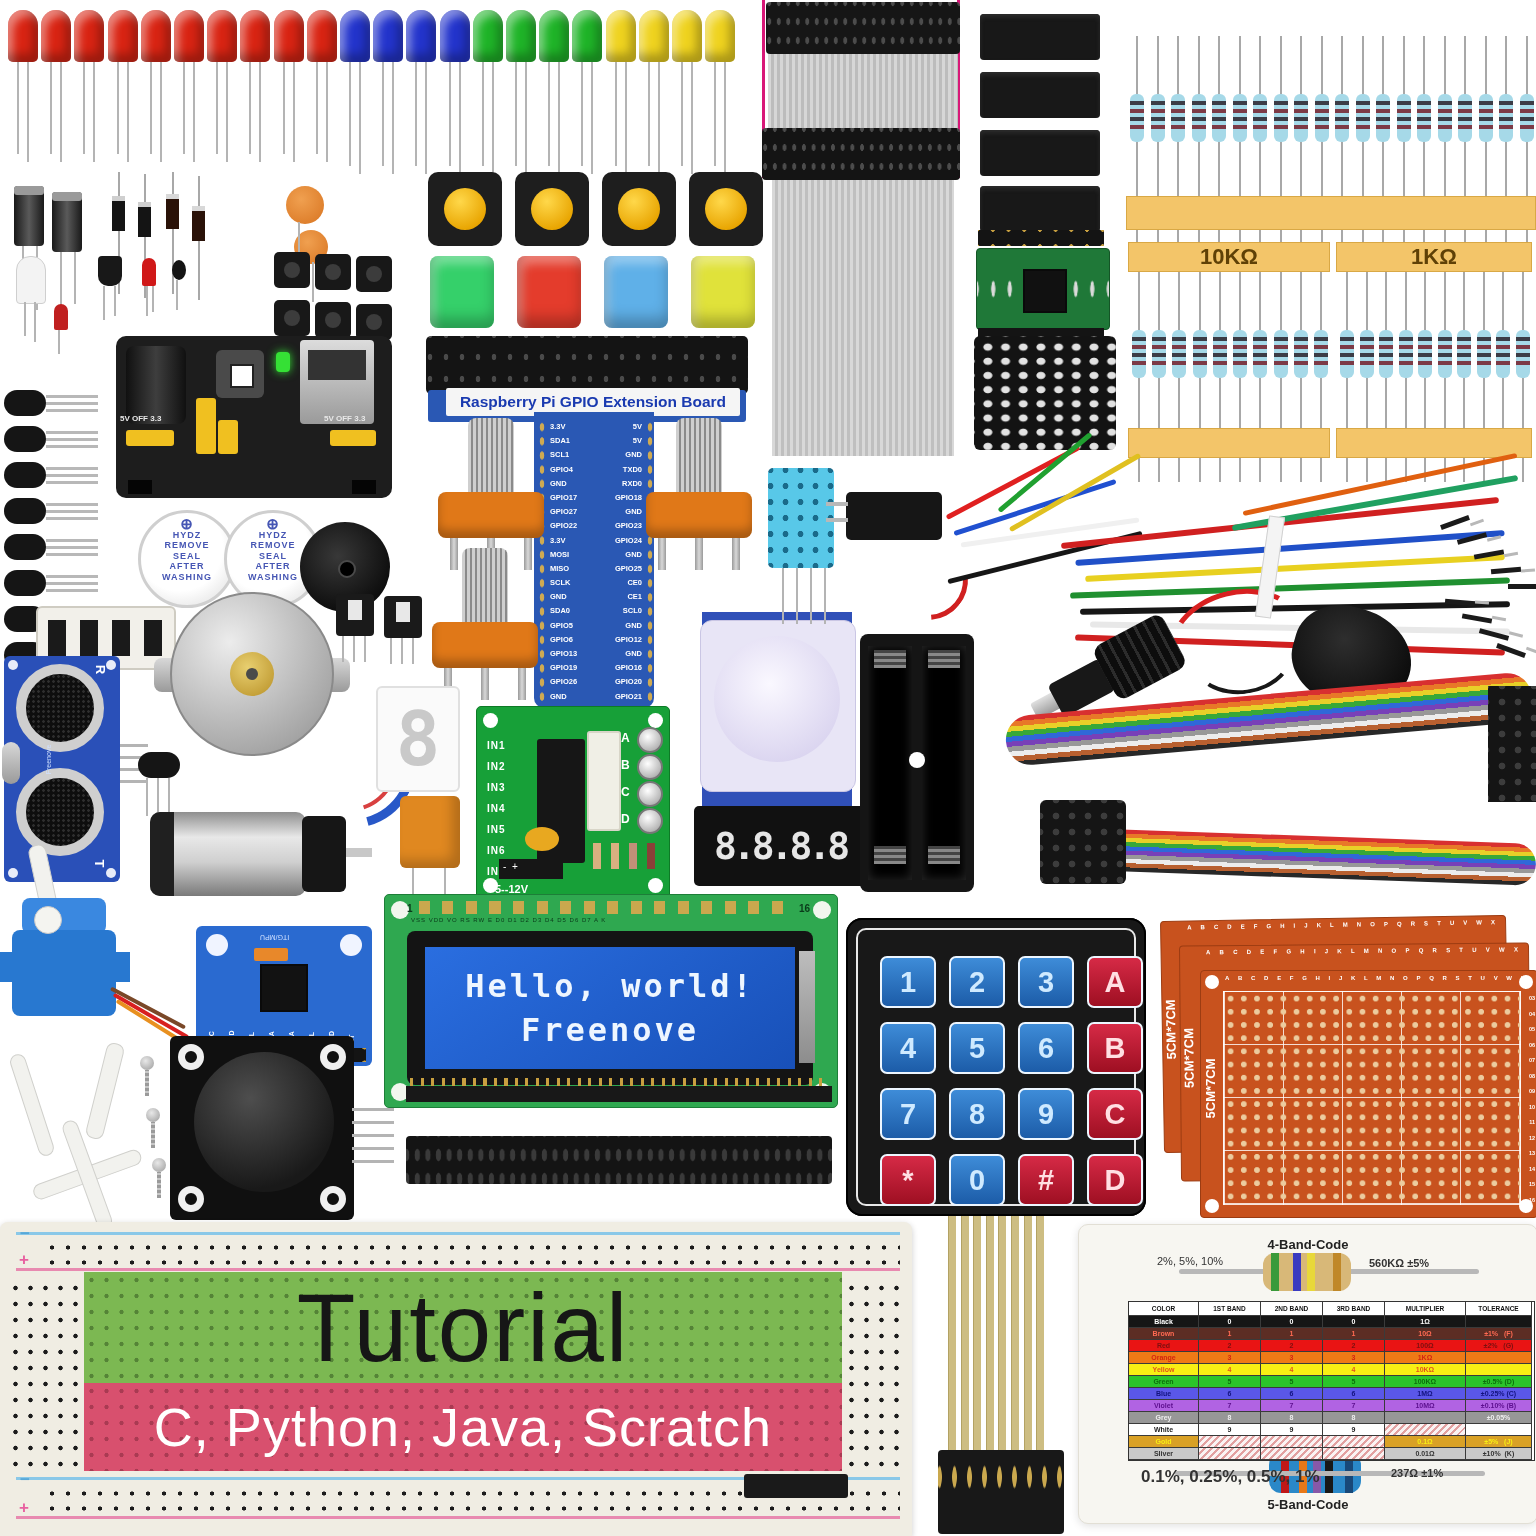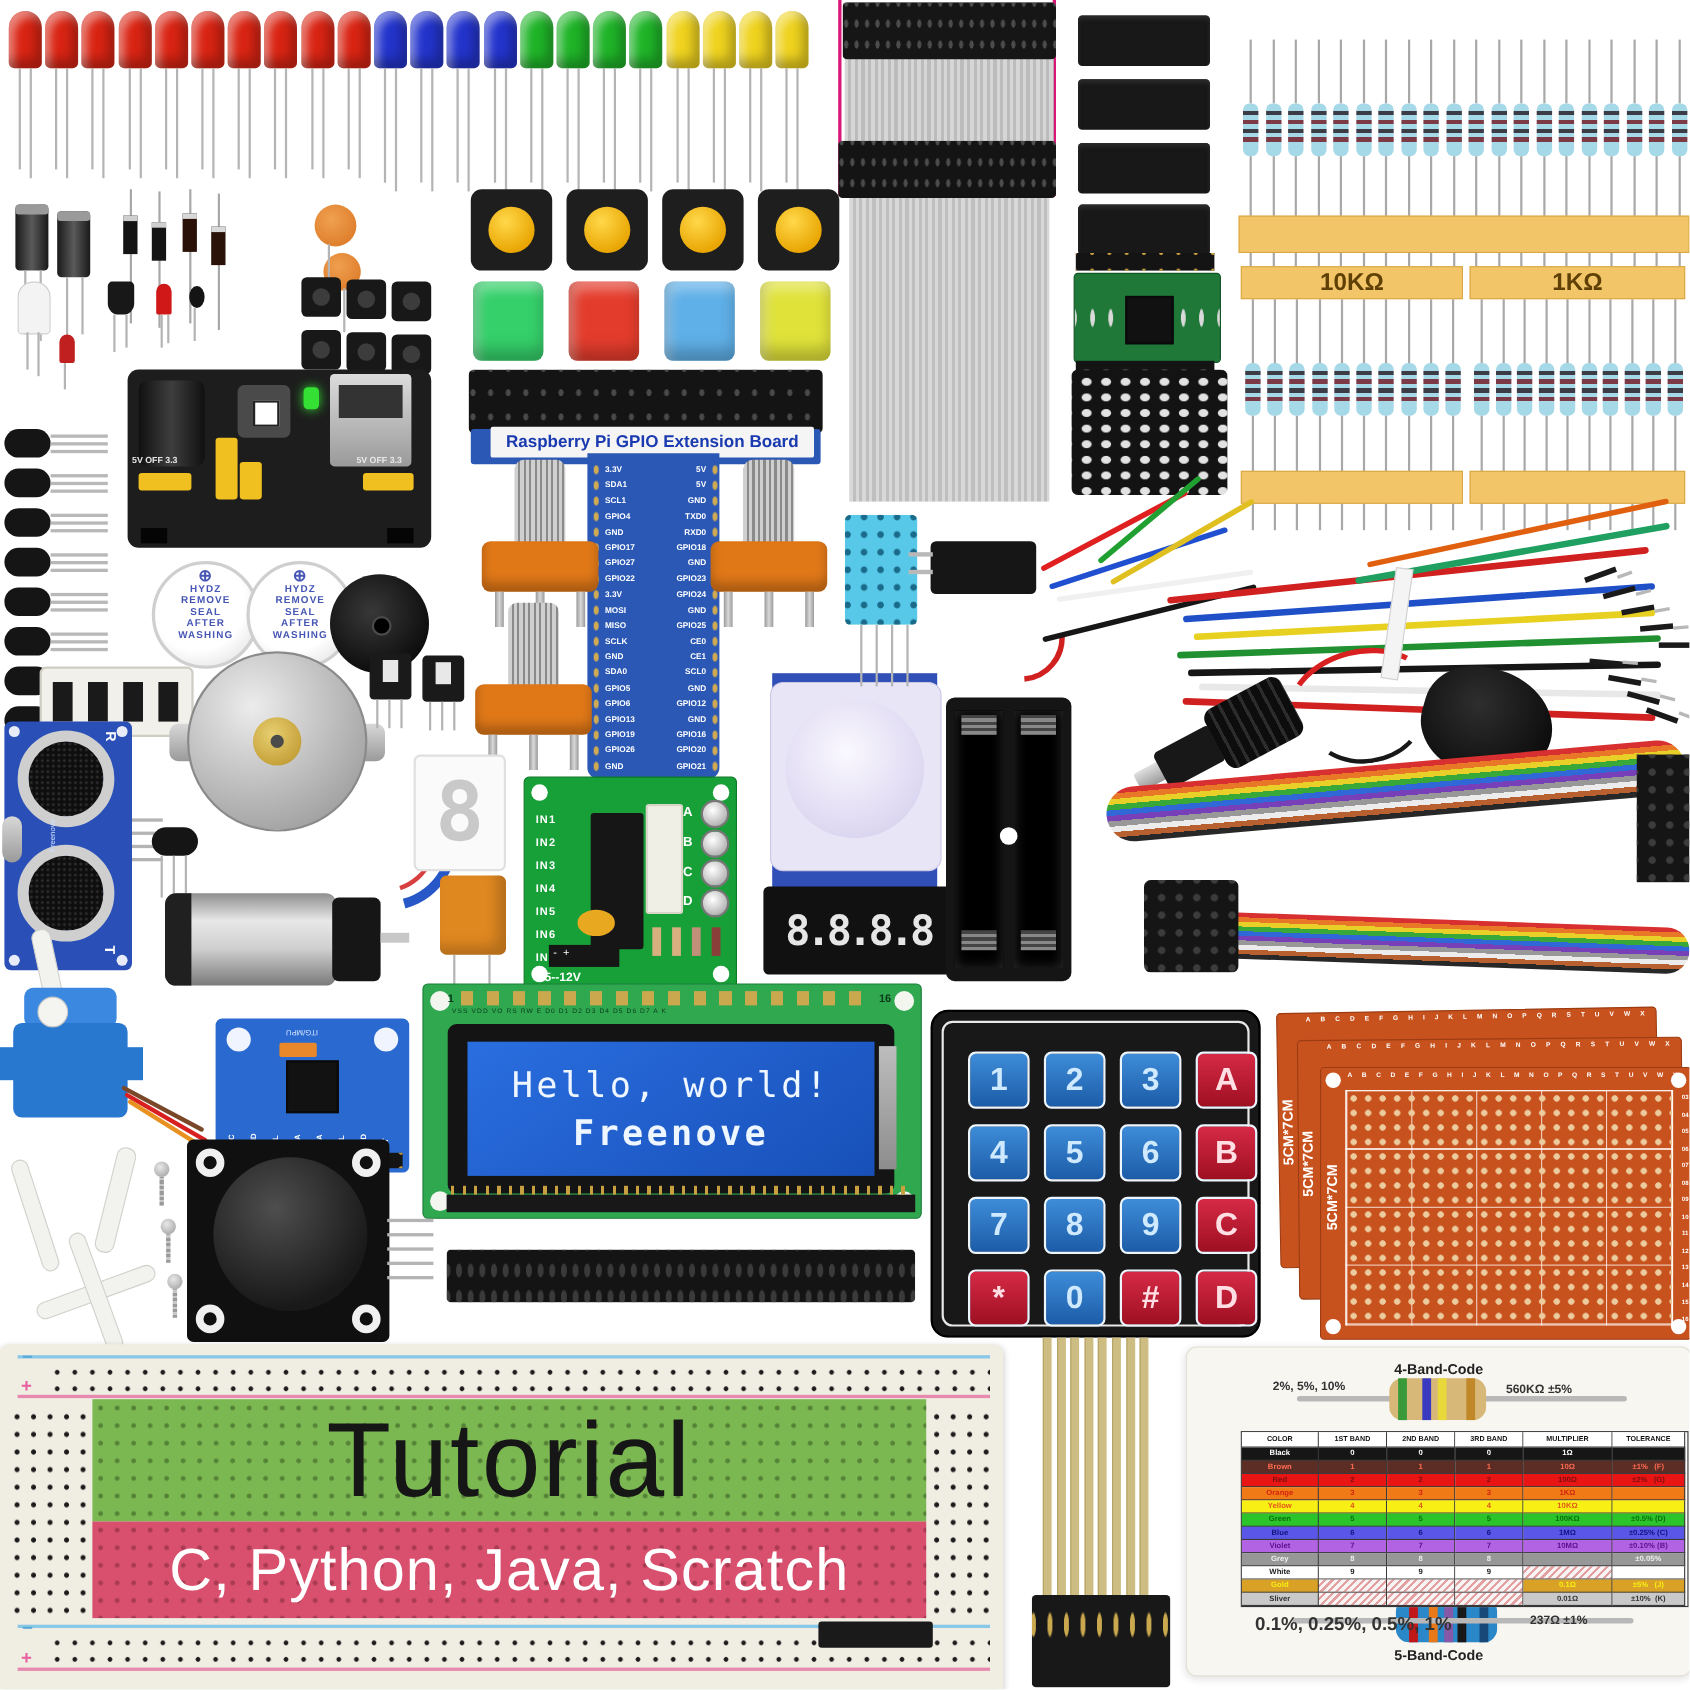--- a/index.html
+++ b/index.html
@@ -653,21 +653,21 @@
     <div class="a" style="left:6px;top:6px;width:18px;height:18px;border-radius:50%;background:#f2f6ee"></div>
     <div class="a" style="left:428px;top:6px;width:18px;height:18px;border-radius:50%;background:#f2f6ee"></div>
     <div class="a" style="left:6px;top:188px;width:18px;height:18px;border-radius:50%;background:#f2f6ee"></div>
     <div class="a" style="left:428px;top:188px;width:18px;height:18px;border-radius:50%;background:#f2f6ee"></div>
     <div class="a" style="left:34px;top:6px;width:376px;height:13px;background:repeating-linear-gradient(90deg,#caa84e 0 11px,rgba(0,0,0,0) 11px 23.5px)"></div>
     <div class="a" style="left:22px;top:8px;font-size:10px;color:#0a3a1a;font-weight:bold">1</div>
     <div class="a" style="left:414px;top:8px;font-size:10px;color:#0a3a1a;font-weight:bold">16</div>
     <div class="a" style="left:26px;top:22px;width:400px;font-size:6px;color:#0a3a1a;letter-spacing:1px;white-space:nowrap">VSS VDD VO RS RW E D0 D1 D2 D3 D4 D5 D6 D7 A K</div>
     <div class="a" style="left:22px;top:36px;width:406px;height:154px;background:#141414;border-radius:8px"></div>
     <div class="a" style="left:40px;top:52px;width:370px;height:122px;background:linear-gradient(145deg,#2a6ee0,#1850b8);display:flex;flex-direction:column;align-items:center;justify-content:center;gap:6px">
-      <div style="font-family:'DejaVu Sans Mono',monospace;font-weight:normal;font-size:32px;color:#eef6ff;letter-spacing:3px">Hello, world!</div>
+      <div style="font-family:'DejaVu Sans Mono',monospace;font-weight:bold;font-size:32px;color:#eef6ff;letter-spacing:3px">Hello, world!</div>
       <div style="font-family:'DejaVu Sans Mono',monospace;font-weight:bold;font-size:32px;color:#eef6ff;letter-spacing:3px">Freenove</div>
     </div>
     <div class="a" style="left:414px;top:56px;width:16px;height:112px;background:linear-gradient(#bdbdbd,#8d8d8d)"></div>
   </div>
 
   <div class="a" style="left:700px;top:610px;width:154px;height:200px">
     <div class="a" style="left:2px;top:2px;width:150px;height:36px;background:#3050b8"></div>
     <div class="a" style="left:2px;top:166px;width:150px;height:32px;background:#3050b8"></div>
     <div class="a" style="left:0;top:10px;width:154px;height:170px;background:#e8e5f6;border:1px solid #cac6e4;border-radius:12px"></div>
     <div class="a" style="left:14px;top:26px;width:126px;height:126px;border-radius:50%;background:radial-gradient(circle at 44% 38%,#faf8ff,#d9d3ef 80%)"></div>
@@ -958,21 +958,21 @@
 
   <div class="a" style="left:1078px;top:1224px;width:458px;height:298px;background:#f7f6f1;border:1px solid #e2dfd5;border-radius:10px;box-shadow:0 2px 8px rgba(0,0,0,.12)">
     <div class="a" style="left:0;top:12px;width:458px;text-align:center;font-size:13px;font-weight:bold;color:#222">4-Band-Code</div>
     <div class="a" style="left:100px;top:44px;width:300px;height:5px;background:#b8b8b8;border-radius:3px"></div>
     <div id="res4" class="a" style="left: 184px; top: 28px; width: 88px; height: 38px; border-radius: 12px; background: rgb(216, 184, 120);">
         <div style="position: absolute; left: 8px; top: 0px; width: 8px; height: 38px; background: rgb(58, 154, 58);"></div>
         <div style="position: absolute; left: 30px; top: 0px; width: 8px; height: 38px; background: rgb(58, 58, 192);"></div>
         <div style="position: absolute; left: 44px; top: 0px; width: 8px; height: 38px; background: rgb(232, 216, 58);"></div>
         <div style="position: absolute; left: 70px; top: 0px; width: 8px; height: 38px; background: rgb(192, 136, 40);"></div>
       </div>
-    <div class="a" style="left:78px;top:30px;font-size:11px;font-weight:bold;color:#333">2%, 5%, 10%</div>
+    <div class="a" style="left:78px;top:30px;font-size:11px;font-weight:normal;color:#333">2%, 5%, 10%</div>
     <div class="a" style="left:290px;top:32px;font-size:11px;font-weight:bold;color:#333">560KΩ ±5%</div>
     <div id="cc-table-slot"></div>
     <div id="res5" class="a" style="left: 190px; top: 228px; width: 92px; height: 40px; border-radius: 12px; background: rgb(42, 136, 200);">
         <div style="position: absolute; left: 12px; top: 0px; width: 8px; height: 40px; background: rgb(192, 24, 24);"></div>
         <div style="position: absolute; left: 30px; top: 0px; width: 8px; height: 40px; background: rgb(232, 120, 24);"></div>
         <div style="position: absolute; left: 44px; top: 0px; width: 8px; height: 40px; background: rgb(136, 88, 168);"></div>
         <div style="position: absolute; left: 56px; top: 0px; width: 8px; height: 40px; background: rgb(24, 24, 24);"></div>
         <div style="position: absolute; left: 76px; top: 0px; width: 8px; height: 40px; background: rgb(24, 72, 120);"></div>
       </div>
     <div class="a" style="left:96px;top:246px;width:310px;height:5px;background:#b8b8b8;border-radius:3px;z-index:-0"></div>

